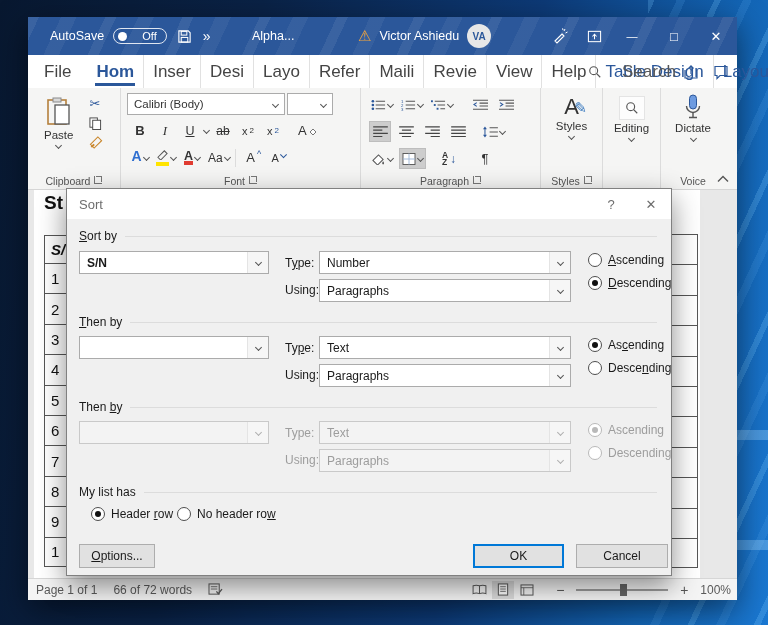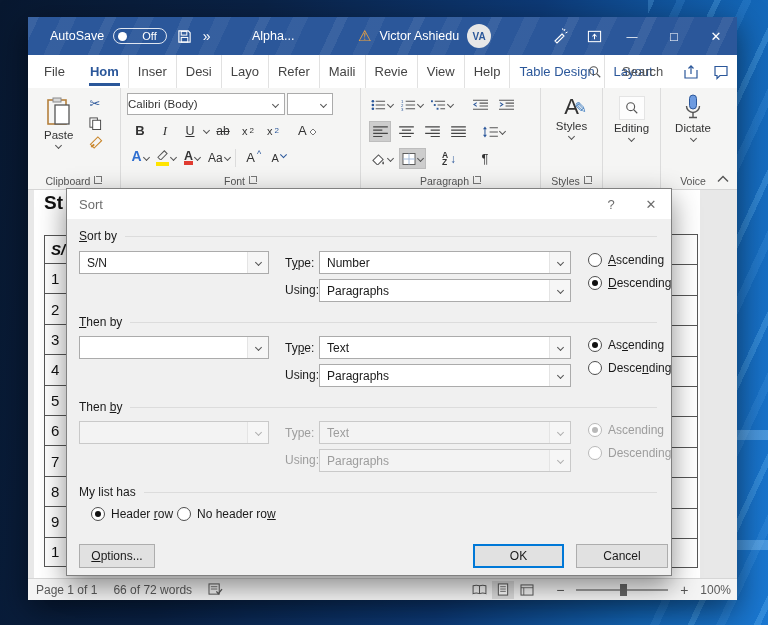--- a/index.html
+++ b/index.html
@@ -27,40 +27,40 @@
   .tb-icon { width:18px; height:18px; display:inline-flex; align-items:center; justify-content:center; color:#fff; }
   .tb-title { position:absolute; left:224px; }
   .tb-center { position:absolute; left:330px; display:flex; align-items:center; gap:8px; }
   .warn { color:#f2a33a; font-size:15px; }
   .avatar { width:24px; height:24px; border-radius:50%; background:#e7e7e7; color:#2b579a; font-size:10px; font-weight:bold; display:flex; align-items:center; justify-content:center; }
   .tb-right { position:absolute; right:0; top:0; height:38px; display:flex; align-items:center; }
   .tb-btn { width:42px; height:38px; display:flex; align-items:center; justify-content:center; color:#fff; font-size:13px; }
   .tb-small { width:34px; }
 
   
-  .tabsrow { height:33px; background:#fff; display:flex; align-items:center; font-size:13px; color:#444; position:relative; }
+  .tabsrow { height:33px; background:#fff; display:flex; align-items:center; font-size:17px; color:#444; position:relative; }
   .tab { padding:0 9px; height:100%; display:flex; align-items:center; white-space:nowrap; border-right:1px solid #e1e1e1; position:relative; }
   .tab.noborder { border-right:none; }
   .tab-file { padding:0 16px; border-right:none; }
   .tab.active { color:#2b579a; font-weight:bold; }
   .tab.active::after { content:""; position:absolute; left:8px; right:8px; bottom:2px; height:3px; background:#2b579a; }
   .tab.ctx { color:#2b579a; }
   .searchbox { position:absolute; left:560px; display:flex; align-items:center; gap:20px; color:#555; }
   .tabs-right { position:absolute; right:8px; display:flex; gap:14px; align-items:center; color:#2b579a; }
 
   
   .ribbon { height:102px; background:#f5f5f4; border-bottom:1px solid #d6d6d6; position:relative; font-size:11px; color:#333; display:flex; }
   .rgroup { position:relative; height:100%; border-right:1px solid #dcdcdc; }
   .glabel { position:absolute; bottom:2px; left:0; right:0; text-align:center; color:#555; font-size:10.5px; display:flex; justify-content:center; align-items:center; gap:4px; }
   .launcher { width:8px; height:8px; border-left:1px solid #777; border-bottom:1px solid #777; position:relative; display:inline-block; transform:translateY(-1px); }
   .launcher::after { content:""; position:absolute; right:0; top:0; width:5px; height:5px; border-right:1px solid #777; border-top:1px solid #777; }
   .bigbtn { display:flex; flex-direction:column; align-items:center; justify-content:center; gap:2px; padding:4px 8px; }
   .chev { width:6px; height:6px; border-right:1.4px solid #555; border-bottom:1.4px solid #555; transform:rotate(45deg); display:inline-block; }
   .chev.sm { width:5px; height:5px; }
-  .combo { background:#fff; border:1px solid #ababab; height:22px; display:flex; align-items:center; font-size:11.5px; justify-content:space-between; }
+  .combo { background:#fff; border:1px solid #ababab; height:22px; display:flex; align-items:center; font-size:11.5px; padding-left:6px; justify-content:space-between; }
   .combo .chevbox { width:18px; display:flex; justify-content:center; }
   .iconbtn { min-width:22px; height:21px; display:inline-flex; align-items:center; justify-content:center; gap:2px; padding:0 2px; }
   .iconbtn.pressed { background:#cdcdcd; border:1px solid #bdbdbd; }
   .glyphB { font-weight:bold; font-size:13px; } .glyphI { font-style:italic; font-family:"Liberation Serif",serif; font-size:13px; }
   .glyphU { text-decoration:underline; font-size:12.5px; } .glyphS { text-decoration:line-through; font-size:12px; }
   sub,sup { font-size:8px; }
   .color-underbar { display:inline-block; line-height:1; font-size:12.5px; font-weight:bold; position:relative; padding-bottom:3px; }
   .color-underbar::after { content:""; position:absolute; left:0; right:0; bottom:0; height:4px; background:var(--bar); }
 
   
@@ -522,21 +522,21 @@
     <span>Sort</span>
     <span class="dlg-tbtns">
       <span class="dlg-tbtn">?</span>
       <span class="dlg-tbtn">✕</span>
     </span>
   </div>
 
   <div class="grouplabel" style="top:40px">
       <span><u>S</u>ort by</span>
     </div>
-  <div class="dcombo" style="left:12px; top:62px; width:190px;">
+  <div class="dcombo" style="left:12px; top:62px; width:190px;font-weight:bold;">
     <span>S/N</span>
       <span class="chevbox">
         <span class="chev sm"></span>
       </span>
   </div>
   <span class="dlabel" style="left:218px; top:67px;">T<u>y</u>pe:</span>
   <div class="dcombo" style="left:252px; top:62px; width:252px;">
     <span>Number</span>
       <span class="chevbox">
         <span class="chev sm"></span>

